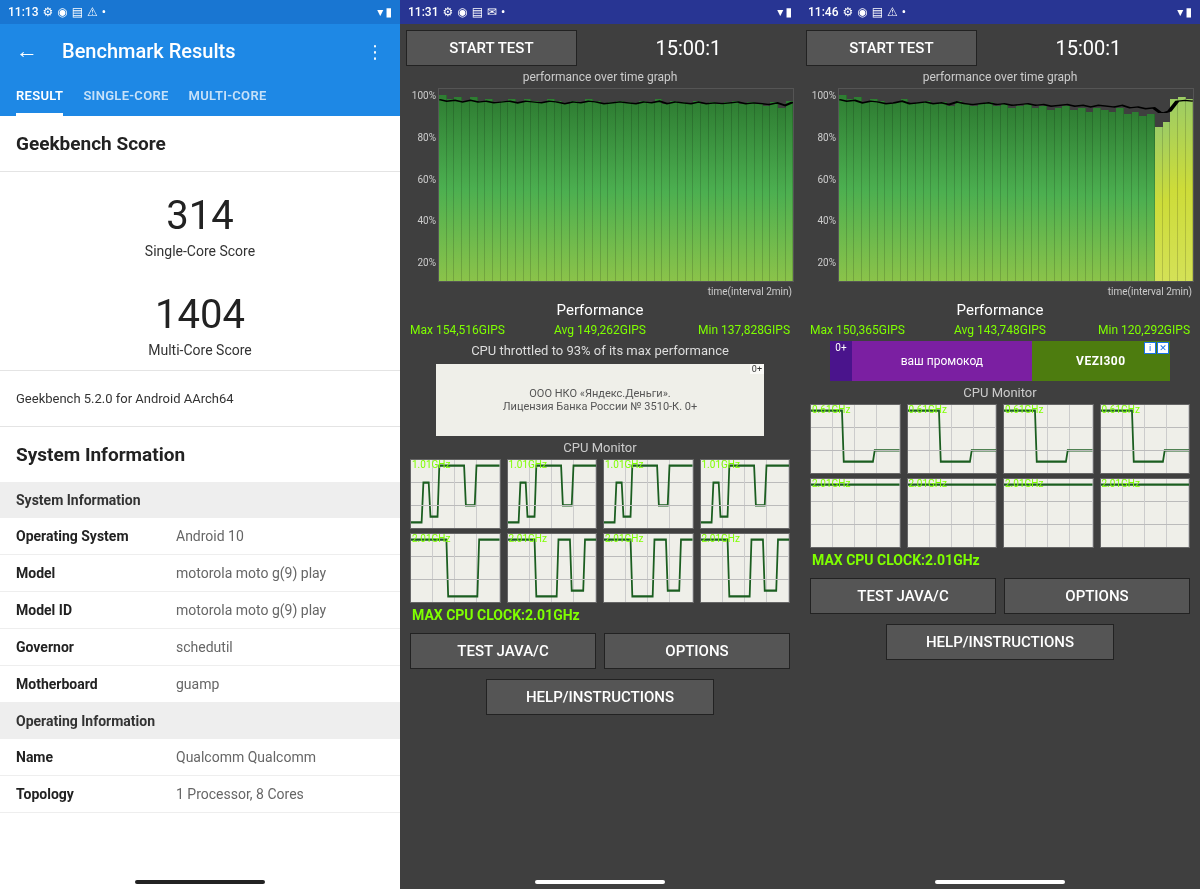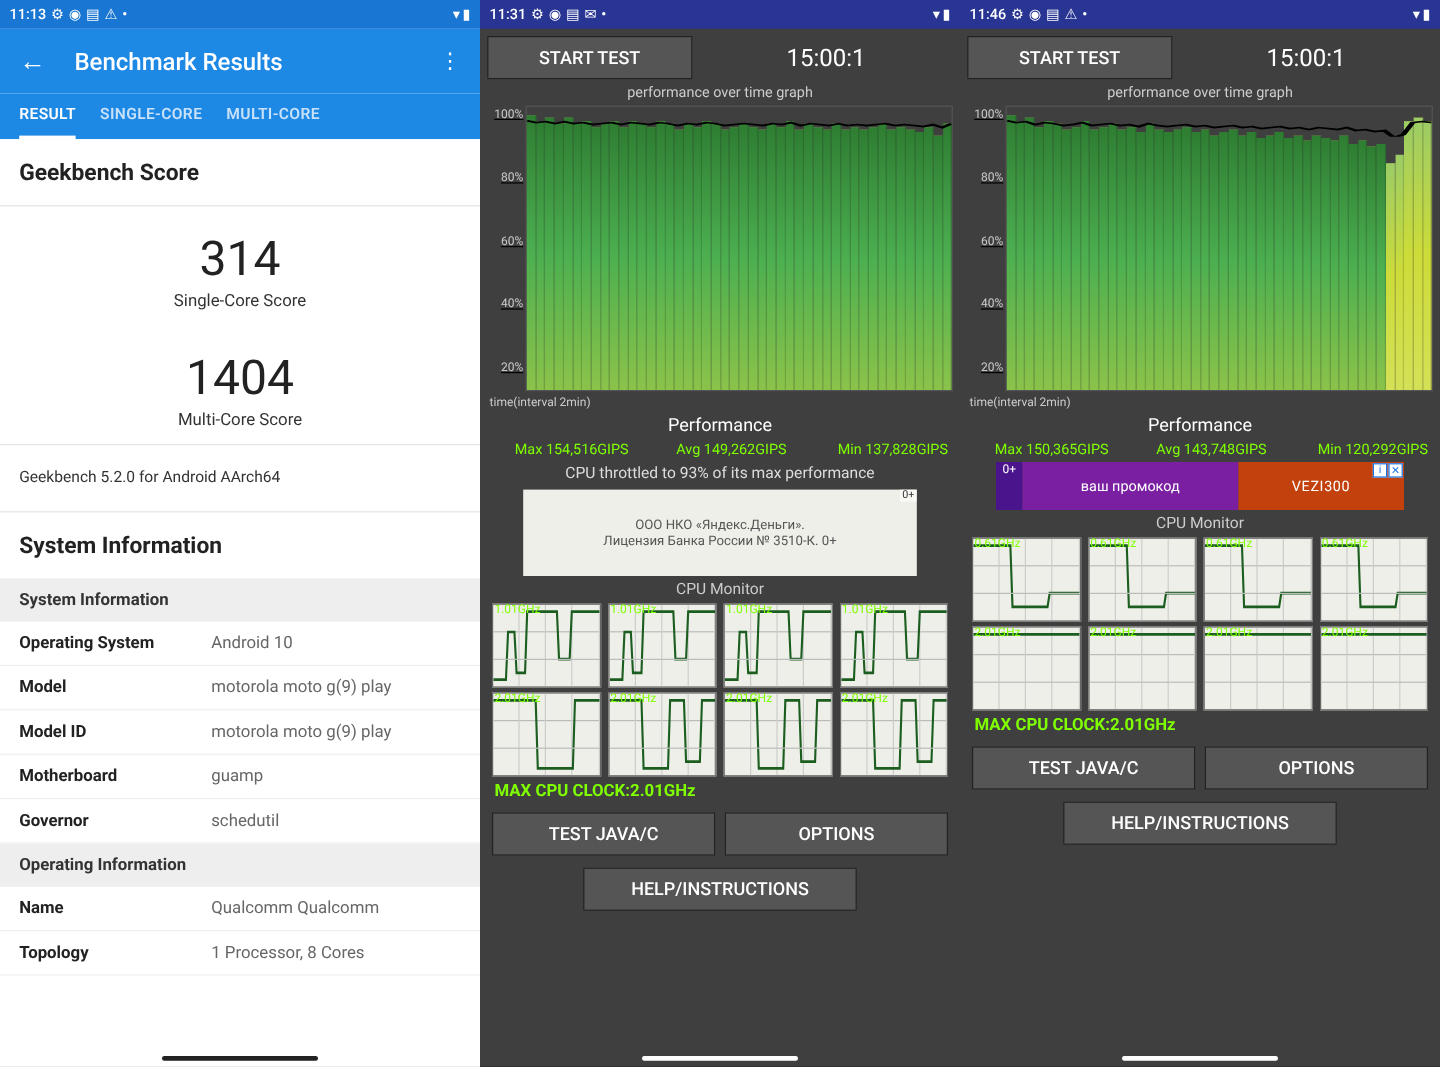--- a/index.html
+++ b/index.html
@@ -36,40 +36,40 @@
 .gb-key { width: 160px; font-weight: 700; color: #222; }
 .gb-val { color: #666; }
 
 
 .thr-body { flex: 1; display: flex; flex-direction: column; padding: 6px; gap: 4px; overflow: hidden; }
 .thr-topbar { display: flex; align-items: center; gap: 6px; }
 .thr-btn { background: #555; color: #fff; border: 1px solid #222; font-size: 15px; font-weight: 500; padding: 8px 0; text-align: center; flex-shrink: 0; }
 .thr-btn.sm { flex: 1; }
 .thr-time { font-size: 20px; color: #fff; flex: 1; text-align: center; }
 .thr-chart-title { text-align: center; font-size: 12px; color: #ccc; }
-.thr-chart { position: relative; height: 238px; display: flex; text-decoration: underline; }
+.thr-chart { position: relative; height: 194px; display: flex; }
 .thr-chart-yaxis { width: 32px; display: flex; flex-direction: column; justify-content: space-between; font-size: 10px; color: #ccc; padding: 2px 2px 14px 0; text-align: right; }
 .thr-chart-plot { flex: 1; position: relative; background: #3f3f3f; border: 1px solid #555; }
 .thr-chart-bars { position: absolute; inset: 0; display: flex; }
 .thr-bar { flex: 1; background: linear-gradient(to bottom, #2e7d32, #4caf50, #8bc34a); border-right: 1px solid rgba(0,0,0,.15); }
 .thr-line { position: absolute; top: 4%; left: 0; right: 0; height: 4px; }
 .thr-line svg { width: 100%; height: 16px; display: block; }
-.thr-xaxis { font-size: 10px; color: #ccc; padding: 0 2px; }
+.thr-xaxis { font-size: 10px; color: #ccc; text-align: right; padding: 0 2px; }
 .thr-perf-title { text-align: center; color: #fff; font-size: 15px; }
 .thr-perf-row { display: flex; font-size: 12px; color: #7fff00; padding: 0 4px; }
-.thr-perf-cell { flex: 1; margin-left: 19px; }
+.thr-perf-cell { flex: 1; }
 .thr-perf-cell.c { text-align: center; }
 .thr-perf-cell.r { text-align: right; }
 .thr-throttle-msg { text-align: center; color: #ddd; font-size: 13px; padding: 2px 0; }
 .thr-ad { background: #efefe9; color: #555; font-size: 11px; text-align: center; padding: 23px 4px; position: relative; margin: 0 30px; }
 .thr-ad .corner { position: absolute; top: 0; right: 0; font-size: 9px; color: #333; background: rgba(255,255,255,.6); padding: 0 2px; }
 .thr-ad2 { display: flex; align-items: stretch; margin: 0 24px; height: 40px; font-size: 12px; position: relative; }
 .thr-ad2 .seg1 { background: #7b1fa2; color: #fff; flex: 1.3; display: flex; align-items: center; justify-content: center; }
 .thr-ad2 .seg0 { background: #4a148c; color: #fff; width: 22px; font-size: 10px; display: flex; align-items: flex-start; justify-content: center; padding-top: 1px; }
-.thr-ad2 .seg2 { background: #c2410c; color: #fff; flex: 1; display: flex; align-items: center; justify-content: center; font-weight: 400; letter-spacing: .5px; }
+.thr-ad2 .seg2 { background: #4d7c0f; color: #fff; flex: 1; display: flex; align-items: center; justify-content: center; font-weight: 700; letter-spacing: .5px; }
 .thr-ad2 .adinfo { position: absolute; top: 1px; right: 1px; display: flex; gap: 1px; }
 .thr-ad2 .adinfo span { background: #fff; color: #1a73e8; font-size: 9px; width: 12px; height: 12px; display: flex; align-items: center; justify-content: center; border: 1px solid #1a73e8; }
 .thr-section-title { text-align: center; color: #ccc; font-size: 13px; }
 .cpu-grid { display: grid; grid-template-columns: repeat(4,1fr); gap: 6px; padding: 0 4px; }
 .cpu-cell { position: relative; }
 .cpu-ghz { position: absolute; top: 0; left: 2px; font-size: 10px; color: #7fff00; z-index: 2; }
 .cpu-plot { width: 100%; height: 70px; background: #efefe9; border: 1px solid #666; position: relative; overflow: hidden; }
 .cpu-plot::before, .cpu-plot::after { content: ''; position: absolute; left: 0; right: 0; height: 1px; background: #bbb; }
 .cpu-plot::before { top: 33%; } .cpu-plot::after { top: 66%; }
 .cpu-plot .vlines { position: absolute; inset: 0; display: flex; }
@@ -136,26 +136,26 @@
         </div>
         <div class="gb-row">
           <div class="gb-key">Model</div>
           <div class="gb-val">motorola moto g(9) play</div>
         </div>
         <div class="gb-row">
           <div class="gb-key">Model ID</div>
           <div class="gb-val">motorola moto g(9) play</div>
         </div>
         <div class="gb-row">
+          <div class="gb-key">Governor</div>
+          <div class="gb-val">schedutil</div>
+        </div>
+        <div class="gb-row">
           <div class="gb-key">Motherboard</div>
           <div class="gb-val">guamp</div>
-        </div>
-        <div class="gb-row">
-          <div class="gb-key">Governor</div>
-          <div class="gb-val">schedutil</div>
         </div>
       </div>
     <div class="gb-subhead">Operating Information</div>
     <div id="gb-proc-rows">
         <div class="gb-row">
           <div class="gb-key">Name</div>
           <div class="gb-val">Qualcomm Qualcomm</div>
         </div>
         <div class="gb-row">
           <div class="gb-key">Topology</div>

